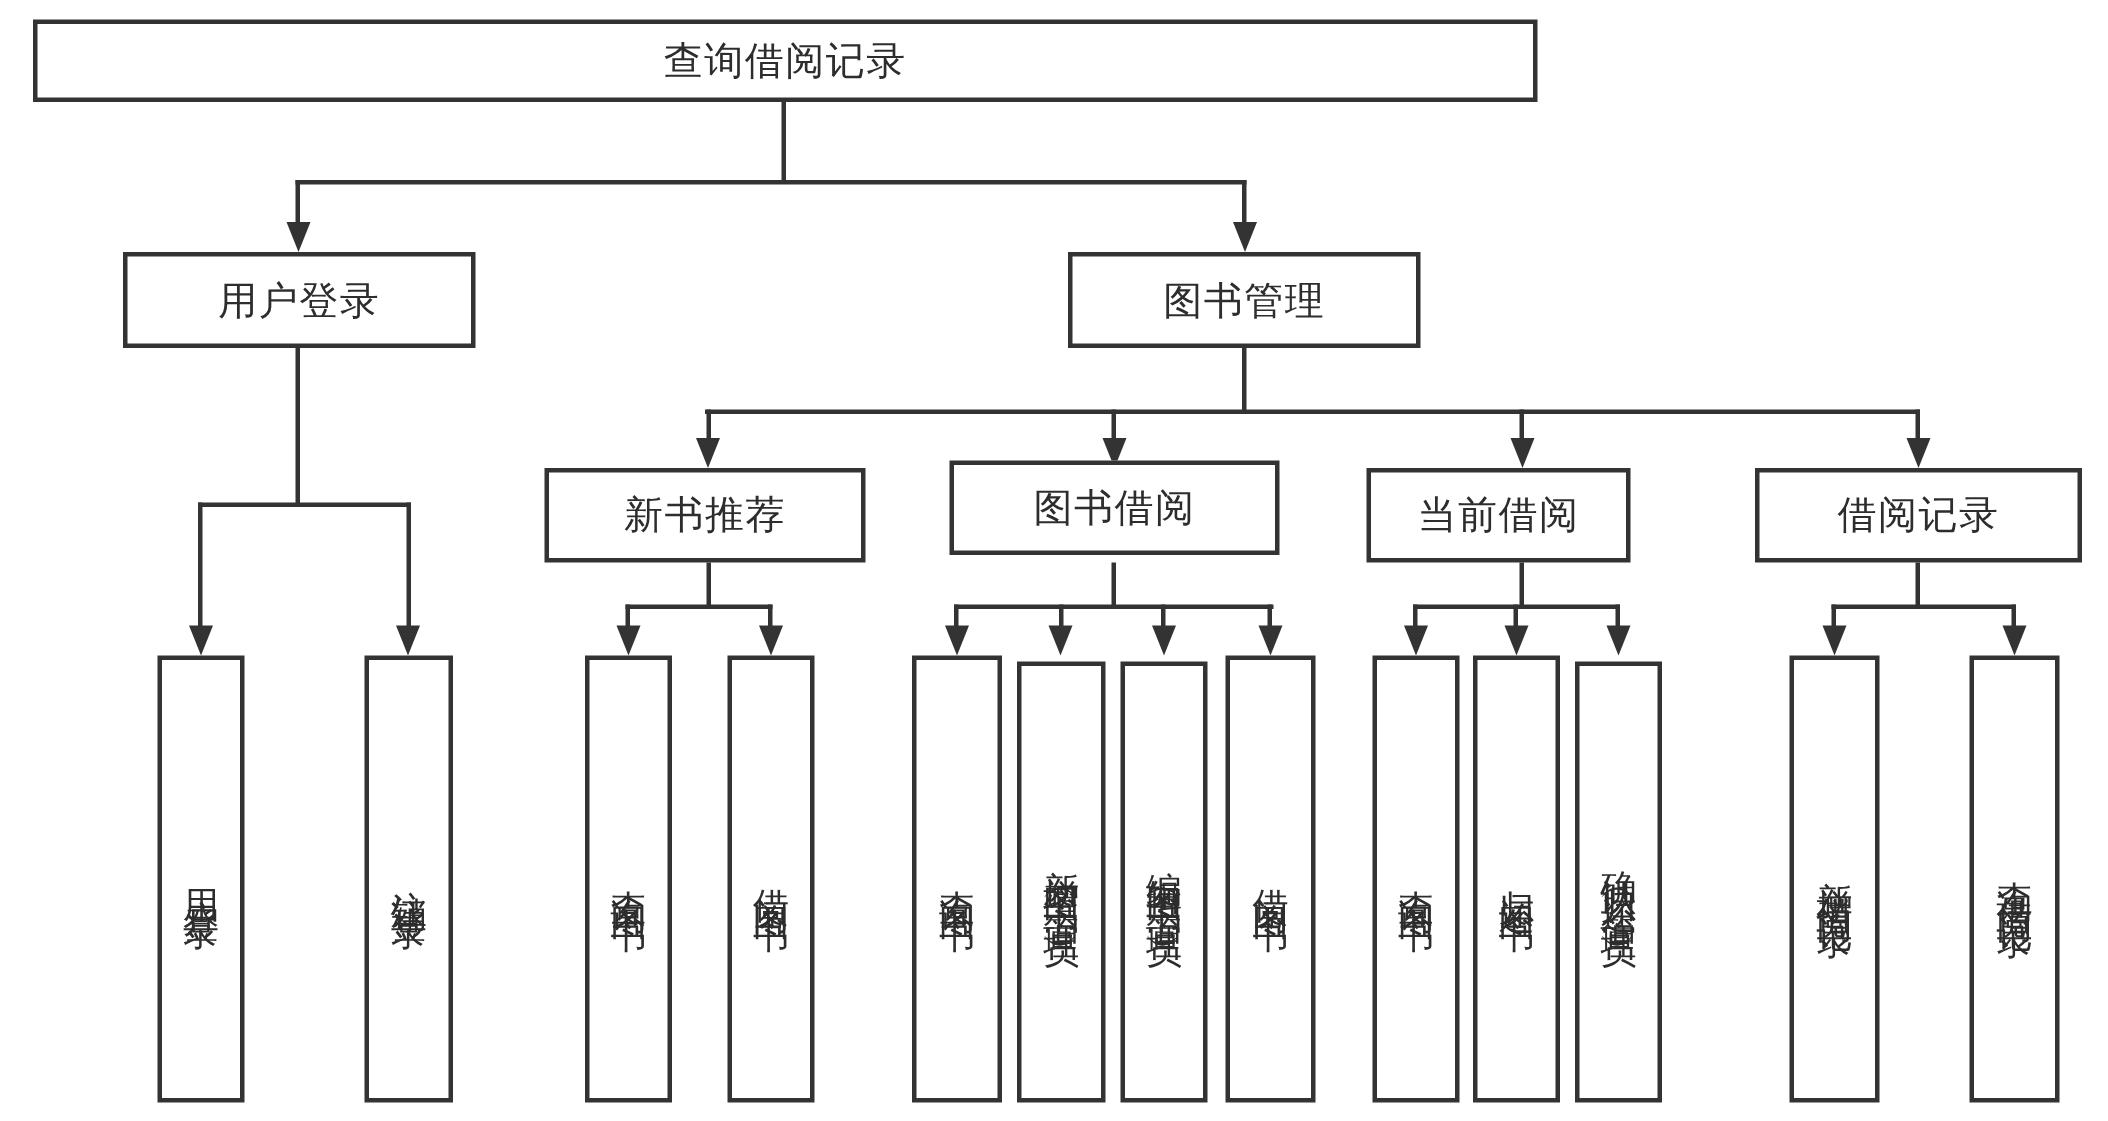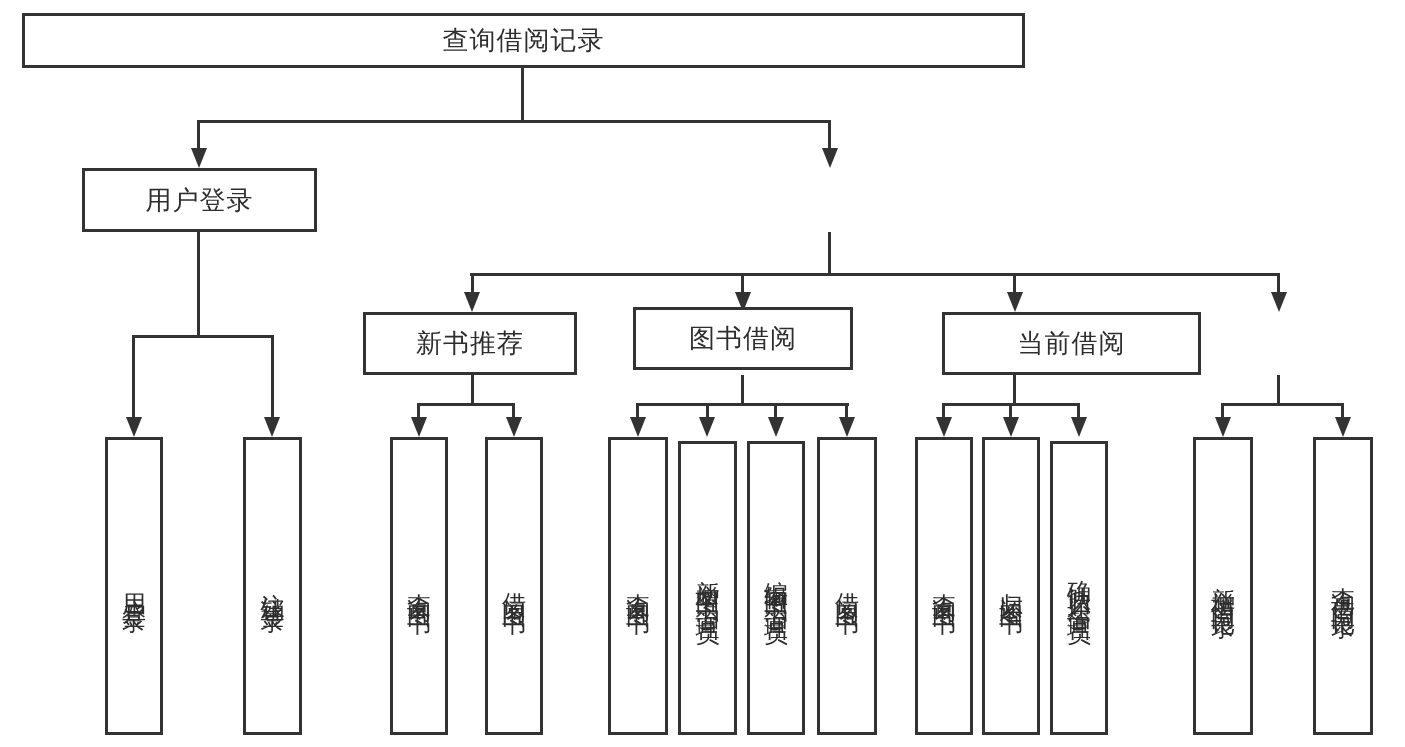--- a/index.html
+++ b/index.html
@@ -41,20 +41,23 @@
   <div class="vline" style="left:521px;top:68px;height:54px;"></div>
   <div class="hline" style="left:197px;top:120px;width:634px;"></div>
   <div class="vline" style="left:197px;top:120px;height:30px;"></div>
   <div class="arrow" style="left:191px;top:148px;"></div>
   <div class="vline" style="left:828px;top:120px;height:30px;"></div>
   <div class="arrow" style="left:822px;top:148px;"></div>
 
   <div class="box" style="left:82px;top:168px;width:235px;height:64px;">
     <span class="hlabel">用户登录</span>
   </div>
+  <div class="box" style="left:712px;top:168px;width:235px;height:64px;">
+    <span class="hlabel">图书管理</span>
+  </div>
 
   <div class="vline" style="left:197px;top:232px;height:106px;"></div>
   <div class="hline" style="left:132px;top:335px;width:142px;"></div>
   <div class="vline" style="left:132px;top:335px;height:86px;"></div>
   <div class="arrow" style="left:126px;top:417px;"></div>
   <div class="vline" style="left:271px;top:335px;height:86px;"></div>
   <div class="arrow" style="left:264px;top:417px;"></div>
 
   <div class="vline" style="left:828px;top:232px;height:43px;"></div>
   <div class="hline" style="left:470px;top:273px;width:810px;"></div>
@@ -66,22 +69,25 @@
   <div class="arrow" style="left:1007px;top:292px;"></div>
   <div class="vline" style="left:1277px;top:273px;height:23px;"></div>
   <div class="arrow" style="left:1271px;top:292px;"></div>
 
   <div class="box" style="left:363px;top:312px;width:214px;height:63px;">
     <span class="hlabel">新书推荐</span>
   </div>
   <div class="box" style="left:633px;top:307px;width:220px;height:63px;">
     <span class="hlabel">图书借阅</span>
   </div>
-  <div class="box" style="left:942px;top:312px;width:259px;height:63px;">
+  <div class="box" style="left:911px;top:312px;width:176px;height:63px;">
     <span class="hlabel">当前借阅</span>
+  </div>
+  <div class="box" style="left:1170px;top:312px;width:218px;height:63px;">
+    <span class="hlabel">借阅记录</span>
   </div>
 
   <div class="vline" style="left:471px;top:375px;height:30px;"></div>
   <div class="hline" style="left:417px;top:403px;width:98px;"></div>
   <div class="vline" style="left:417px;top:403px;height:18px;"></div>
   <div class="arrow" style="left:411px;top:417px;"></div>
   <div class="vline" style="left:512px;top:403px;height:18px;"></div>
   <div class="arrow" style="left:506px;top:417px;"></div>
 
   <div class="vline" style="left:741px;top:375px;height:30px;"></div>

